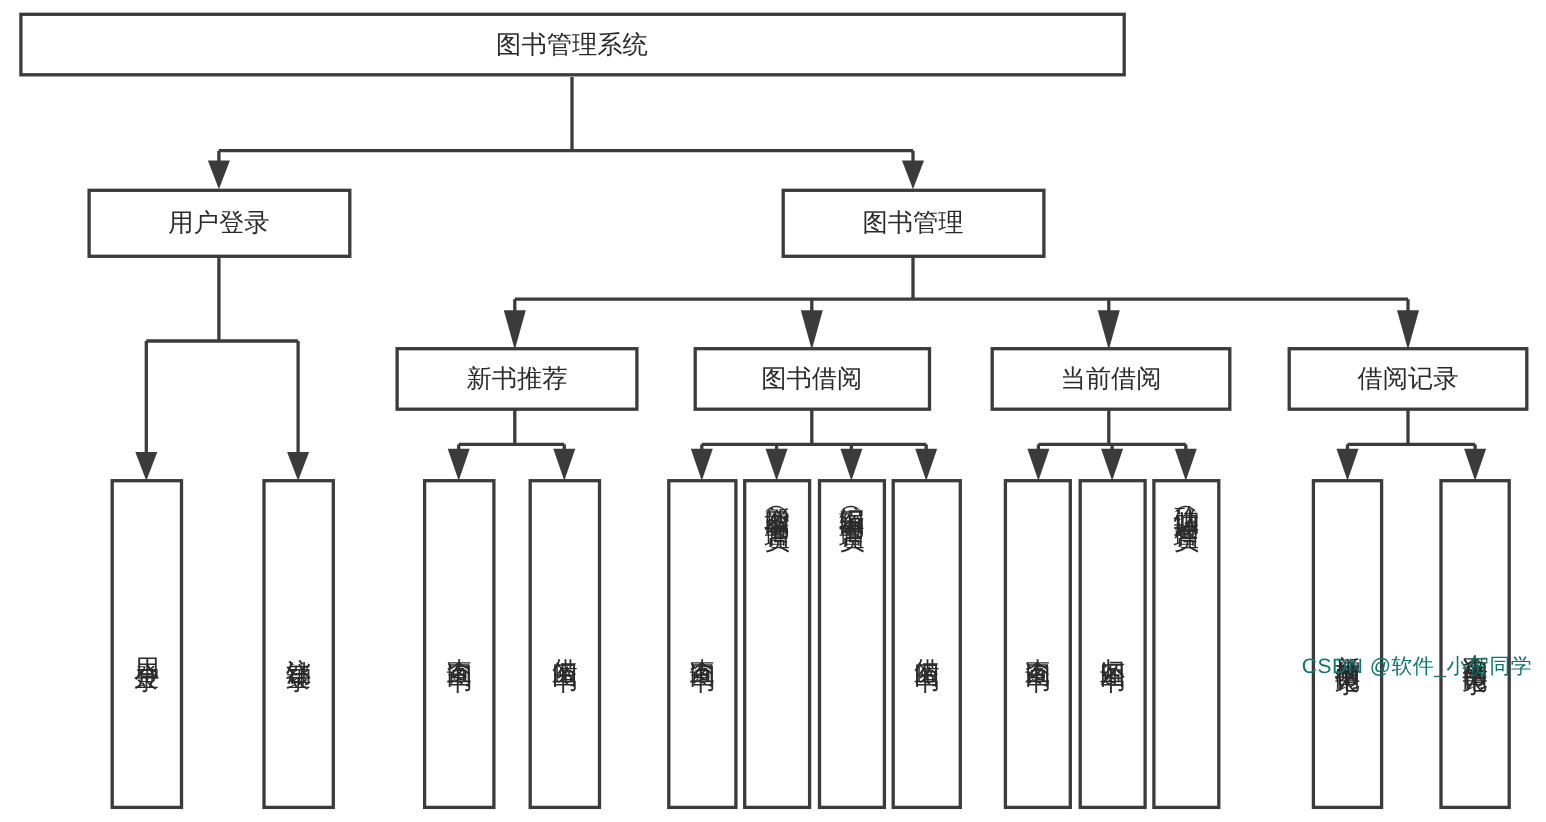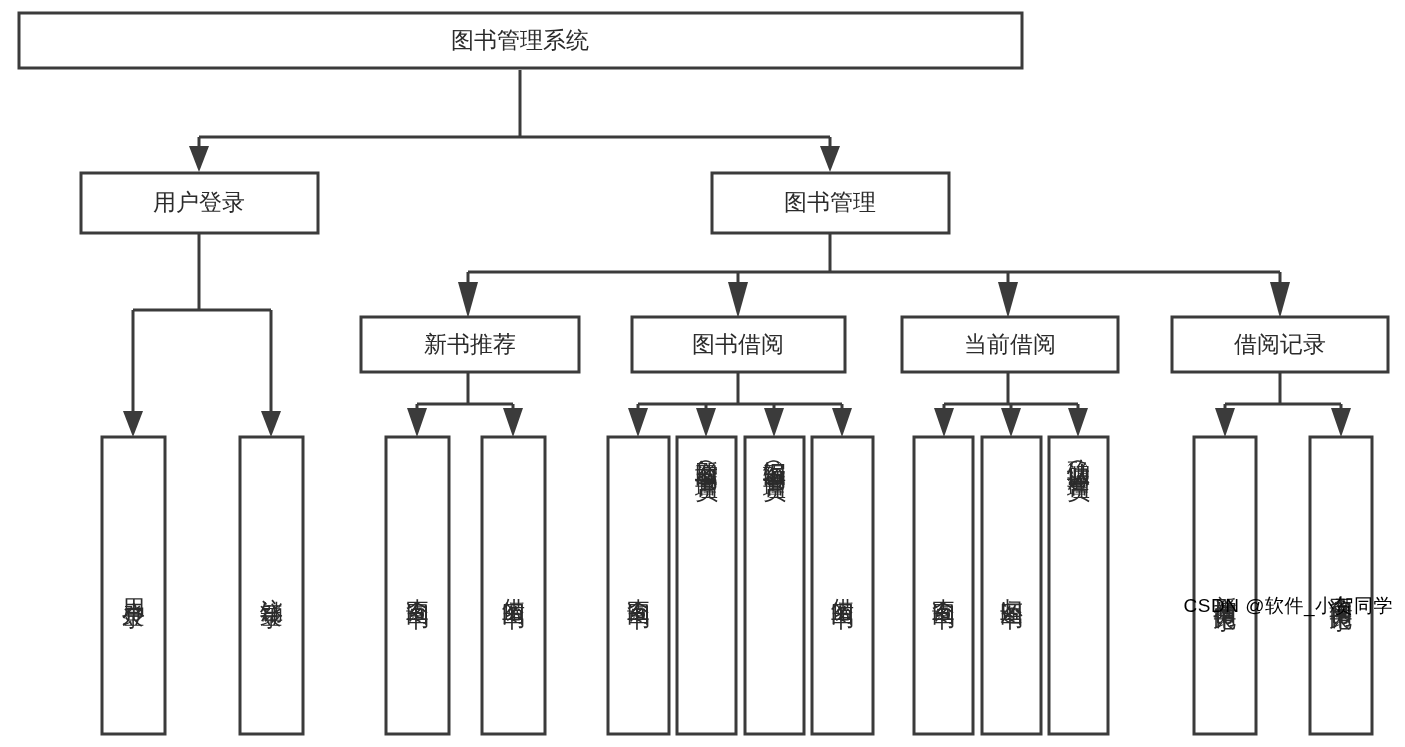--- a/index.html
+++ b/index.html
@@ -65,21 +65,21 @@
     color: #2b2b2b;
     white-space: nowrap;
     text-align: center;
   }
   .watermark {
     position: absolute;
     right: 12px;
     bottom: 6px;
     font-family: "Liberation Sans", "DejaVu Sans", sans-serif;
     font-size: 19px;
-    color: #000000;
+    color: #0f766e;
     letter-spacing: 0.5px;
     white-space: nowrap;
   }
 </style>
 </head>
 <body>
 
 <div id="diagram-root">
 
   <svg class="diagram" viewBox="0 0 1405 747" xmlns="http://www.w3.org/2000/svg">

